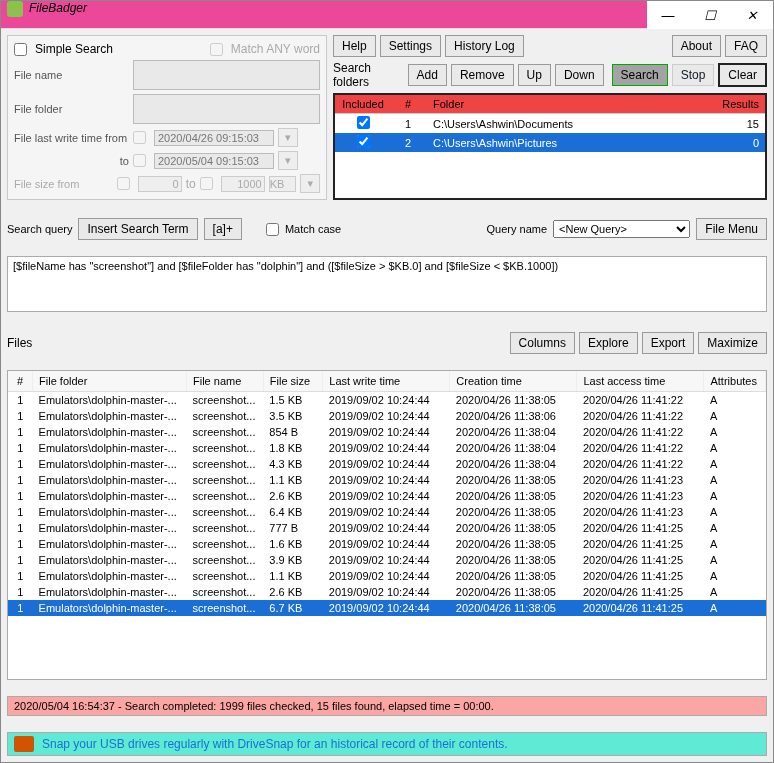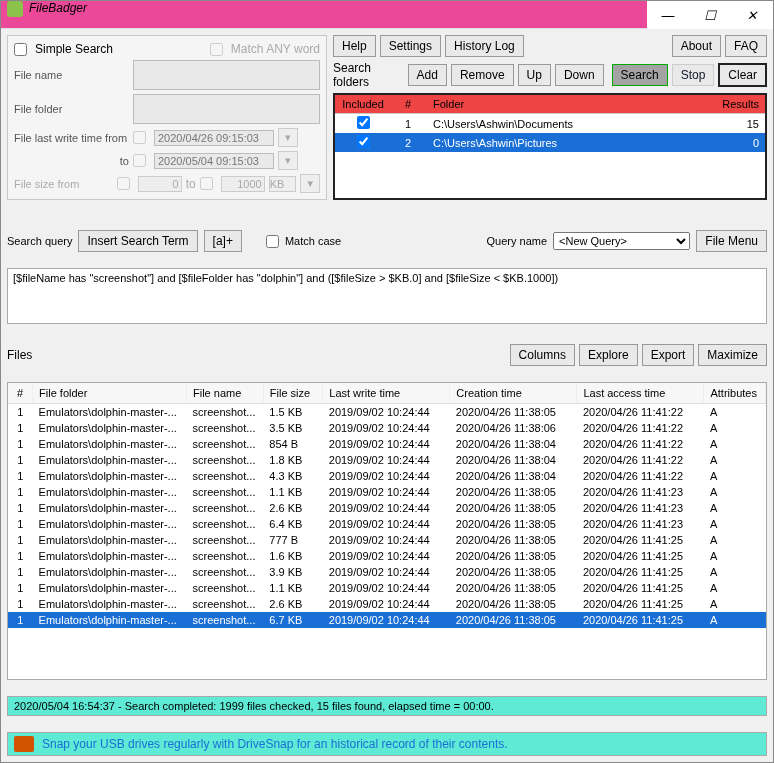--- a/index.html
+++ b/index.html
@@ -27,39 +27,39 @@
 .btn.dis{color:#0f172a; border-color:#ccc;}
 .spacer{flex:1;}
 .folderlist { flex:1; border:2px solid #222; background:#fff; overflow:auto; }
 .folderlist table{width:100%; border-collapse:collapse;}
 .folderlist th{font-weight:400; text-align:left; padding:3px 6px; background:#ef4444; border-bottom:1px solid #ccc; font-size:11px;}
 .folderlist td{padding:2px 6px; font-size:11px;}
 .folderlist tr.sel td{background:#1a6fd6; color:#fff;}
 .folderlist th:nth-child(1),.folderlist td:nth-child(1){width:56px; text-align:center;}
 .folderlist th:nth-child(2),.folderlist td:nth-child(2){width:36px; text-align:right; padding-right:16px;}
 .folderlist th:nth-child(4),.folderlist td:nth-child(4){width:70px; text-align:right;}
-.queryrow { display:flex; align-items:center; gap:6px; margin-top:14px;justify-content:space-between;}
+.queryrow { display:flex; align-items:center; gap:6px; margin-top:2px;justify-content:space-between;}
 .queryrow .lbl{font-size:11px;}
 .queryrow select{flex:1; max-width:150px; font-size:11px; padding:1px;}
 .querybox { height:56px; border:1px solid #aaa; background:#fff; padding:3px 5px; font-size:11px; overflow:auto;}
 .filesheader { display:flex; align-items:center; gap:4px; margin-top:4px;}
 .filegrid { flex:1; border:1px solid #aaa; background:#fff; overflow:auto; position:relative;}
 .filegrid table{width:100%; border-collapse:collapse;}
 .filegrid th{font-weight:400; text-align:left; padding:4px 6px; background:#f7f7f7; border-bottom:1px solid #ddd; border-right:1px solid #eee; font-size:11px; position:sticky; top:0;}
 .filegrid td{padding:2px 6px; font-size:11px; white-space:nowrap; overflow:hidden; text-overflow:ellipsis;}
 .filegrid tbody tr.sel td{background:#1a6fd6; color:#fff;}
 .filegrid td:nth-child(1),.filegrid th:nth-child(1){width:24px; text-align:center;}
 .filegrid td:nth-child(2),.filegrid th:nth-child(2){width:130px;}
 .filegrid td:nth-child(3),.filegrid th:nth-child(3){width:66px;}
 .filegrid td:nth-child(4),.filegrid th:nth-child(4){width:58px;}
 .filegrid td:nth-child(5),.filegrid th:nth-child(5){width:124px;}
 .filegrid td:nth-child(6),.filegrid th:nth-child(6){width:124px;}
 .filegrid td:nth-child(7),.filegrid th:nth-child(7){width:124px;}
 .filegrid td:nth-child(8),.filegrid th:nth-child(8){width:60px;}
-.status { border:1px solid #aaa; background:#5eead4; padding:3px 6px; font-size:11px;}
+.status { border:1px solid #aaa; background:#fca5a5; padding:3px 6px; font-size:11px;}
 .promo { display:flex; align-items:center; gap:8px; border:1px solid #aaa; background:#5eead4; padding:3px 6px; font-size:11px;}
 .promo .cam{width:20px; height:16px; background:#d35400; border-radius:2px; display:inline-block;}
 .promo a{color:#1a6fd6; text-decoration:none;}
 .tgl{border:1px solid #999; padding:2px 6px; font-size:11px; background:#efefef; cursor:pointer;}
 input[type=checkbox]{margin:0;}
 </style>
 </head>
 <body>
 
 <div class="window">

